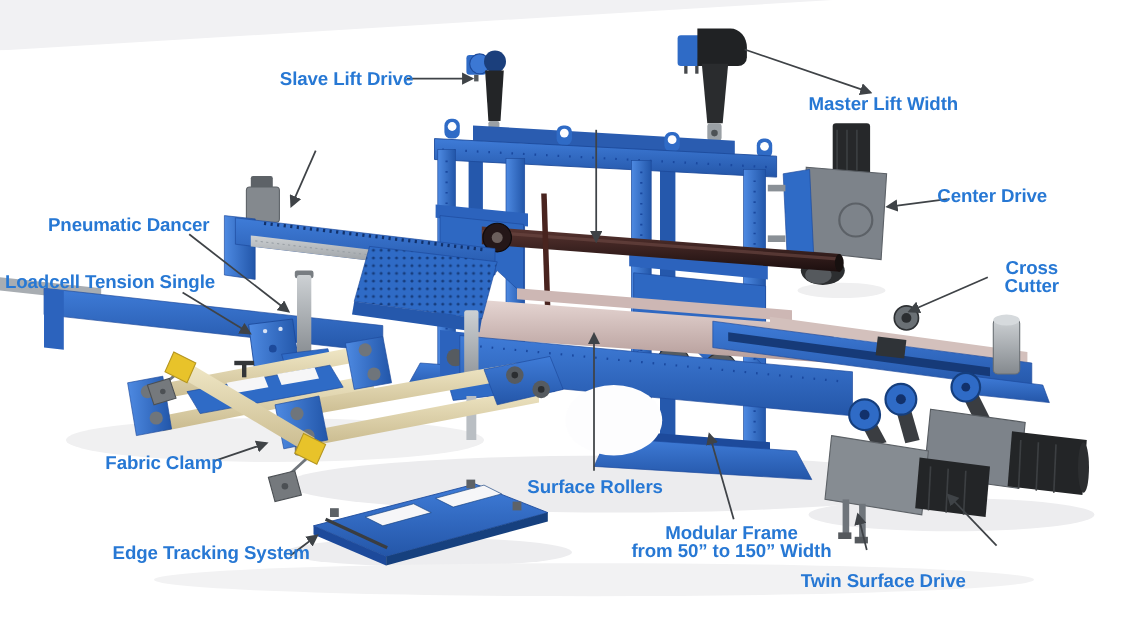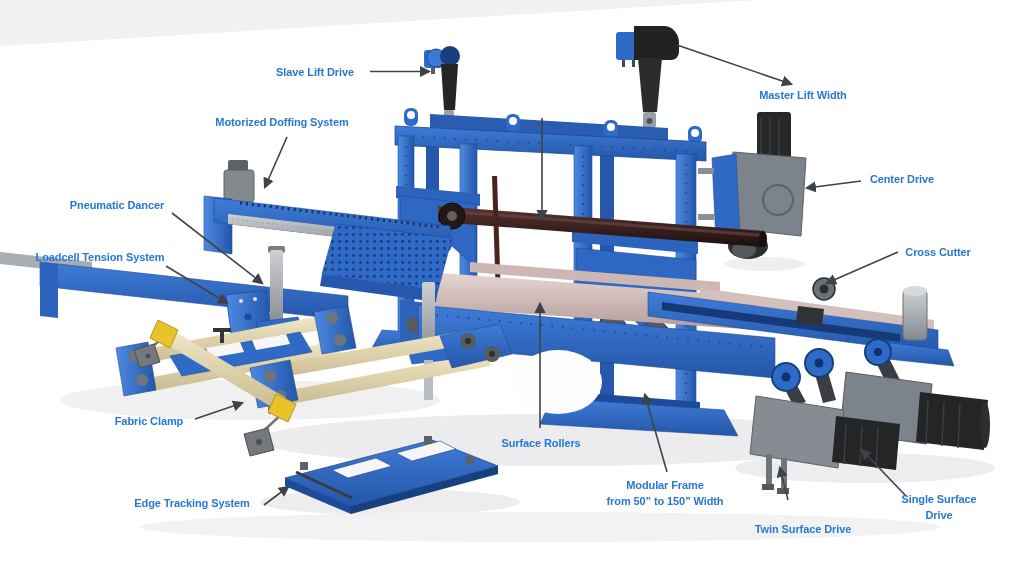--- a/index.html
+++ b/index.html
@@ -4,21 +4,21 @@
 <style>
   html,body{margin:0;padding:0;background:#ffffff;}
   #stage{position:relative;width:1024px;height:570px;background:#ffffff;overflow:hidden;
          font-family:"Liberation Sans",sans-serif;}
   #band{position:absolute;left:0;top:0;width:757px;height:46px;background:#f1f1f3;
         clip-path:polygon(0 0,100% 0,0 100%);}
   svg.layer{position:absolute;left:0;top:0;}
   #art{z-index:1;}
   #anno{z-index:2;}
   .label{position:absolute;z-index:3;transform:translate(-50%,-50%);
-         font-weight:700;font-size:11px;line-height:16px;color:#2778d4;
+         font-weight:700;font-size:17px;line-height:16px;color:#2778d4;
          white-space:pre-line;text-align:center;letter-spacing:-.1px;}
 </style>
 </head>
 <body>
 
 <div id="stage">
   <div id="band"></div>
 
   <svg id="art" class="layer" width="1024" height="570" viewBox="0 0 1024 570">
     <defs>
@@ -313,26 +313,24 @@
       <line x1="195" y1="419" x2="242" y2="403" marker-end="url(#ah)"></line>
       <line x1="264" y1="505" x2="288" y2="487" marker-end="url(#ah)"></line>
       <line x1="540" y1="428" x2="540" y2="304" marker-end="url(#ah)"></line>
       <line x1="667" y1="472" x2="645" y2="395" marker-end="url(#ah)"></line>
       <line x1="788" y1="500" x2="780" y2="468" marker-end="url(#ah)"></line>
       <line x1="906" y1="496" x2="862" y2="450" marker-end="url(#ah)"></line>
     </g>
   </svg>
 
   <div class="label" style="left:315px;top:72px">Slave Lift Drive</div>
-  <div class="label" style="left:282px;top:122px">Motorized Doffing System</div>
   <div class="label" style="left:803px;top:95px">Master Lift Width</div>
   <div class="label" style="left:902px;top:179px">Center Drive</div>
   <div class="label" style="left:938px;top:252px">Cross Cutter</div>
   <div class="label" style="left:117px;top:205px">Pneumatic Dancer</div>
-  <div class="label" style="left:100px;top:257px">Loadcell Tension System</div>
+  <div class="label" style="left:100px;top:257px">Loadcell Tension Single</div>
   <div class="label" style="left:149px;top:421px">Fabric Clamp</div>
   <div class="label" style="left:192px;top:503px">Edge Tracking System</div>
   <div class="label" style="left:541px;top:443px">Surface Rollers</div>
   <div class="label" style="left:665px;top:493px">Modular Frame
 from 50” to 150” Width</div>
   <div class="label" style="left:803px;top:529px">Twin Surface Drive</div>
-  <div class="label" style="left:939px;top:507px">Single Surface Drive</div>
 </div>
 
 </body></html>

